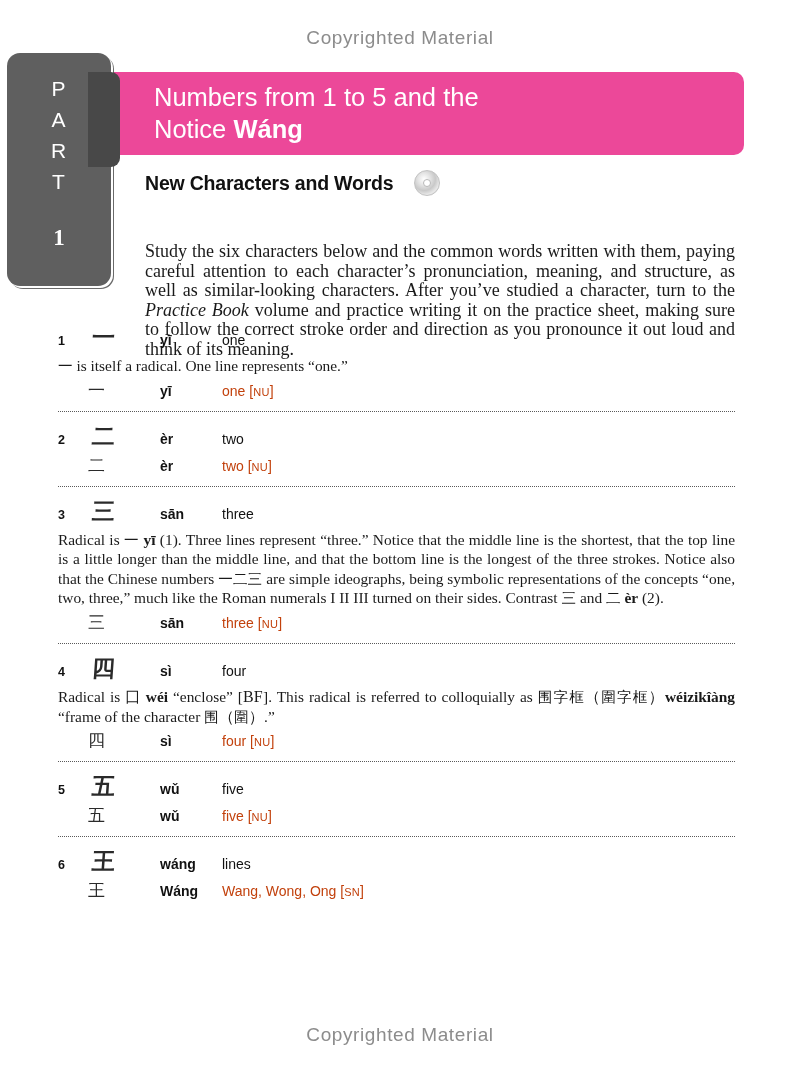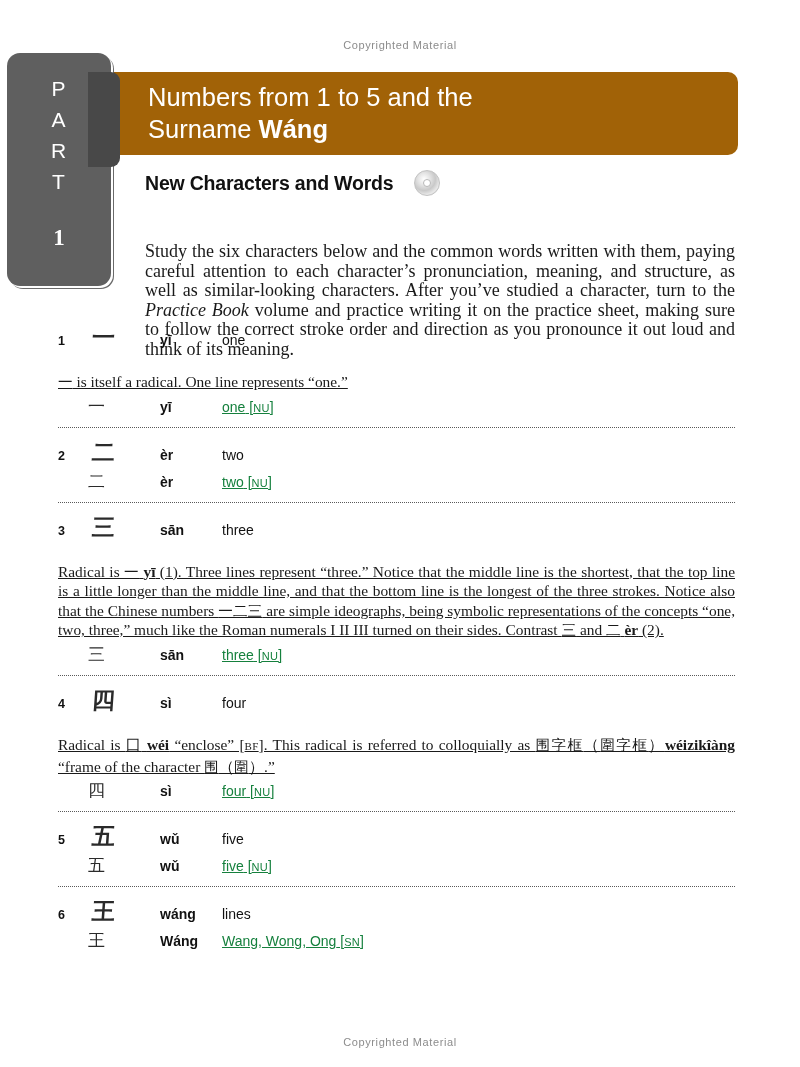--- a/index.html
+++ b/index.html
@@ -17,25 +17,24 @@
     overflow: hidden;
   }
 
   
   .copyright {
     position: absolute;
     left: 0;
     width: 800px;
     text-align: center;
     font-family: "Liberation Sans", "DejaVu Sans", sans-serif;
-    font-size: 11px;
+    font-size: 19px;
     letter-spacing: 0.6px;
     color: #8c8c8c;
     user-select: none;
-    margin-top: 12px;
   }
   .copyright.top { top: 27px; }
   .copyright.bottom { top: 1024px; }
 
   
   .part-tab {
     position: absolute;
     left: 7px;
     top: 53px;
     width: 104px;
@@ -79,25 +78,25 @@
     width: 32px;
     height: 95px;
     background: #484848;
     border-radius: 0 9px 9px 0;
     z-index: 4;
   }
 
   
   .title-bar {
     position: absolute;
-    left: 100px;
+    left: 106px;
     top: 72px;
     width: 638px;
     height: 83px;
-    background: #a16207;
+    background: #ec4899;
     border-radius: 0 10px 10px 0;
     z-index: 2;
   }
   .title-text {
     position: absolute;
     left: 48px;
     top: 9px;
     width: 580px;
     font-family: "Liberation Sans", "DejaVu Sans", sans-serif;
     font-size: 25.5px;
@@ -197,30 +196,29 @@
     font-size: 14px;
     color: #111;
   }
   .entry-gloss {
     font-family: "Liberation Sans", "DejaVu Sans", sans-serif;
     font-size: 14px;
     color: #111;
   }
 
   .entry-note {
-    margin-top: 20px;
+    margin-top: 4px;
     width: 677px;
     font-size: 15.4px;
     line-height: 19.6px;
     text-align: justify;
-    text-decoration: underline;
   }
   .entry-note b { font-weight: bold; }
   .han { font-family: "DejaVu Sans", "Liberation Sans", sans-serif; font-size: 14.6px; }
-  .sc { font-size: 11px; font-variant: small-caps; letter-spacing: 0.3px; }
+  .sc { font-size: 16px; font-variant: small-caps; letter-spacing: 0.3px; }
 
   .word-row {
     display: flex;
     align-items: baseline;
     margin-top: 6px;
     padding-left: 30px;
   }
   .word-char {
     width: 72px;
     flex: 0 0 72px;
@@ -233,22 +231,21 @@
     width: 62px;
     flex: 0 0 62px;
     font-family: "Liberation Sans", "DejaVu Sans", sans-serif;
     font-weight: bold;
     font-size: 14px;
     color: #111;
   }
   .word-gloss {
     font-family: "Liberation Sans", "DejaVu Sans", sans-serif;
     font-size: 14px;
-    color: #15803d;
-    text-decoration: underline;
+    color: #c2410c;
   }
   .word-gloss .tag {
     font-size: 11px;
     font-variant: small-caps;
     letter-spacing: 0.3px;
   }
 
   .divider {
     margin-top: 12px;
     margin-bottom: 13px;
@@ -259,21 +256,21 @@
   .entry:last-child .divider { display: none; }
 </style>
 </head>
 <body>
 
 <div class="copyright top">Copyrighted Material</div>
 
 <div class="title-bar">
   <div class="title-text">
     <span>Numbers from 1 to 5 and the</span><br>
-    <span>Surname </span><b>Wáng</b>
+    <span>Notice </span><b>Wáng</b>
   </div>
 </div>
 
 <div class="part-tab">
   <div class="part-letters">
     <span>P</span>
     <span>A</span>
     <span>R</span>
     <span>T</span>
   </div>

